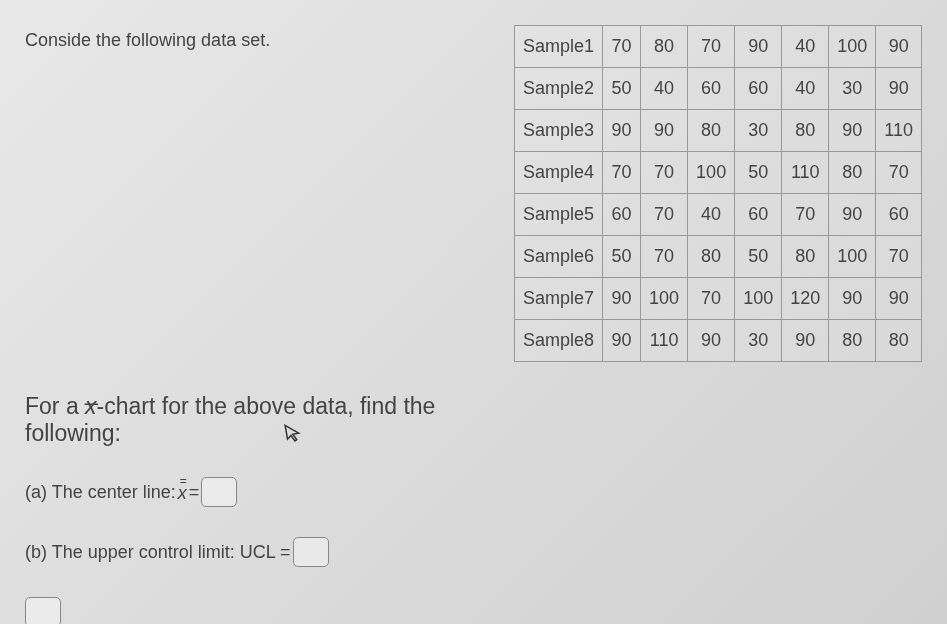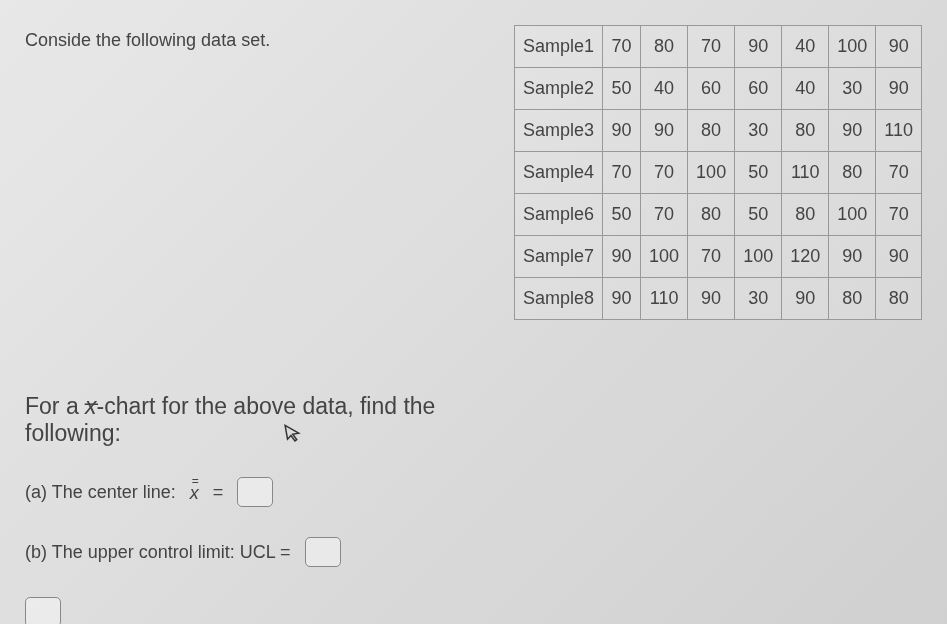--- a/index.html
+++ b/index.html
@@ -36,21 +36,21 @@
       font-size: 23px;
       color: #444;
       margin-bottom: 30px;
     }
     .question-line {
       font-size: 18px;
       color: #444;
       margin-bottom: 30px;
       display: flex;
       align-items: center;
-      gap: 14px;
+      gap: 2px;
     }
     .xdbar {
       font-style: italic;
       position: relative;
       display: inline-block;
       padding-top: 3px;
     }
     .xdbar::before {
       content: "=";
       position: absolute;
@@ -177,20 +177,30 @@
           <td class="row-label">Sample4</td>
           <td>70</td>
           <td>70</td>
           <td>100</td>
           <td>50</td>
           <td>110</td>
           <td>80</td>
           <td>70</td>
         </tr>
         <tr>
+          <td class="row-label">Sample5</td>
+          <td>60</td>
+          <td>70</td>
+          <td>40</td>
+          <td>60</td>
+          <td>70</td>
+          <td>90</td>
+          <td>60</td>
+        </tr>
+        <tr>
           <td class="row-label">Sample6</td>
           <td>50</td>
           <td>70</td>
           <td>80</td>
           <td>50</td>
           <td>80</td>
           <td>100</td>
           <td>70</td>
         </tr>
         <tr>

